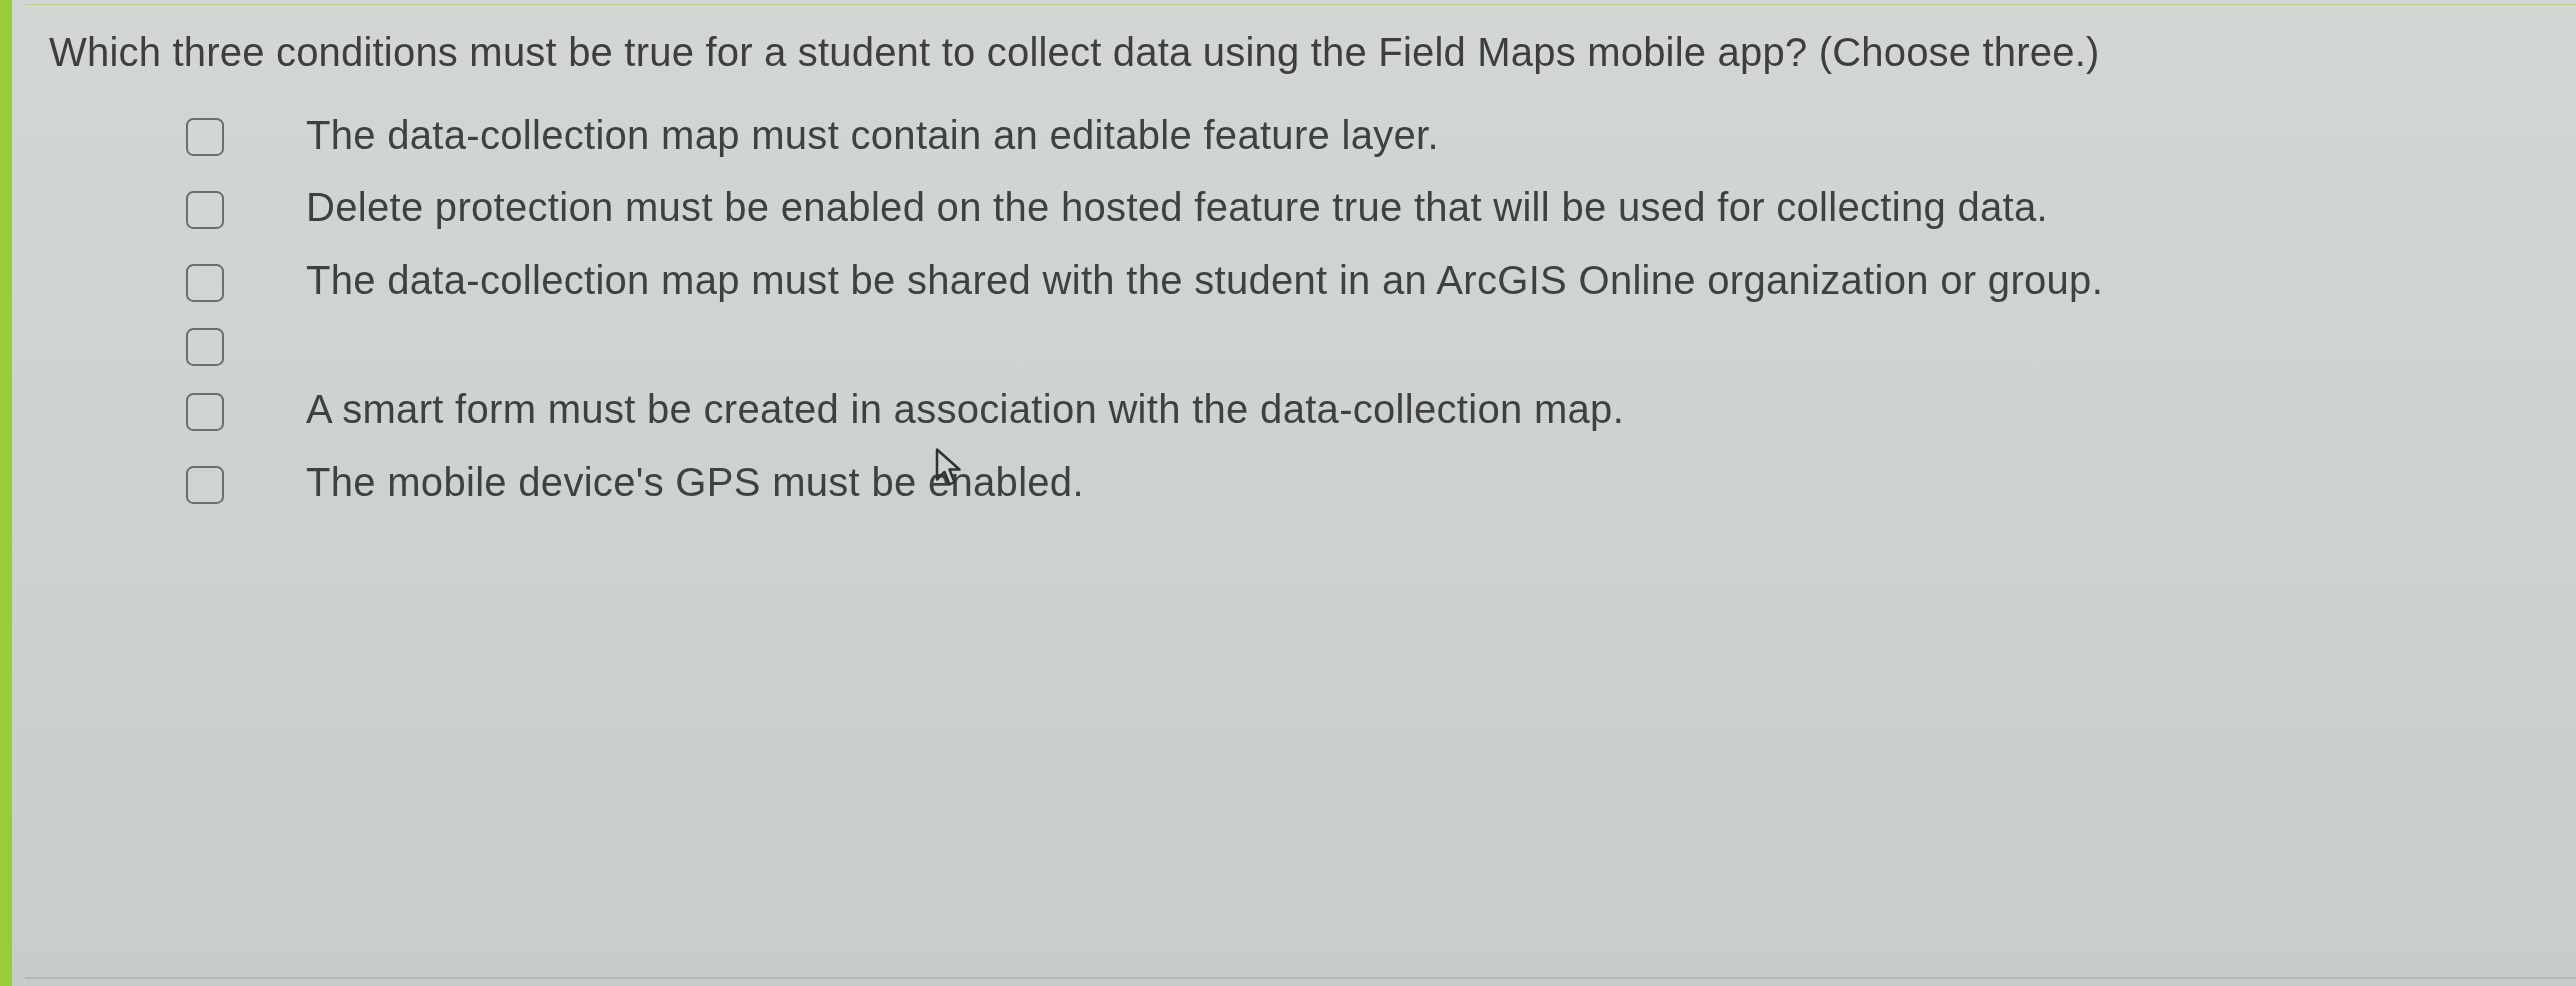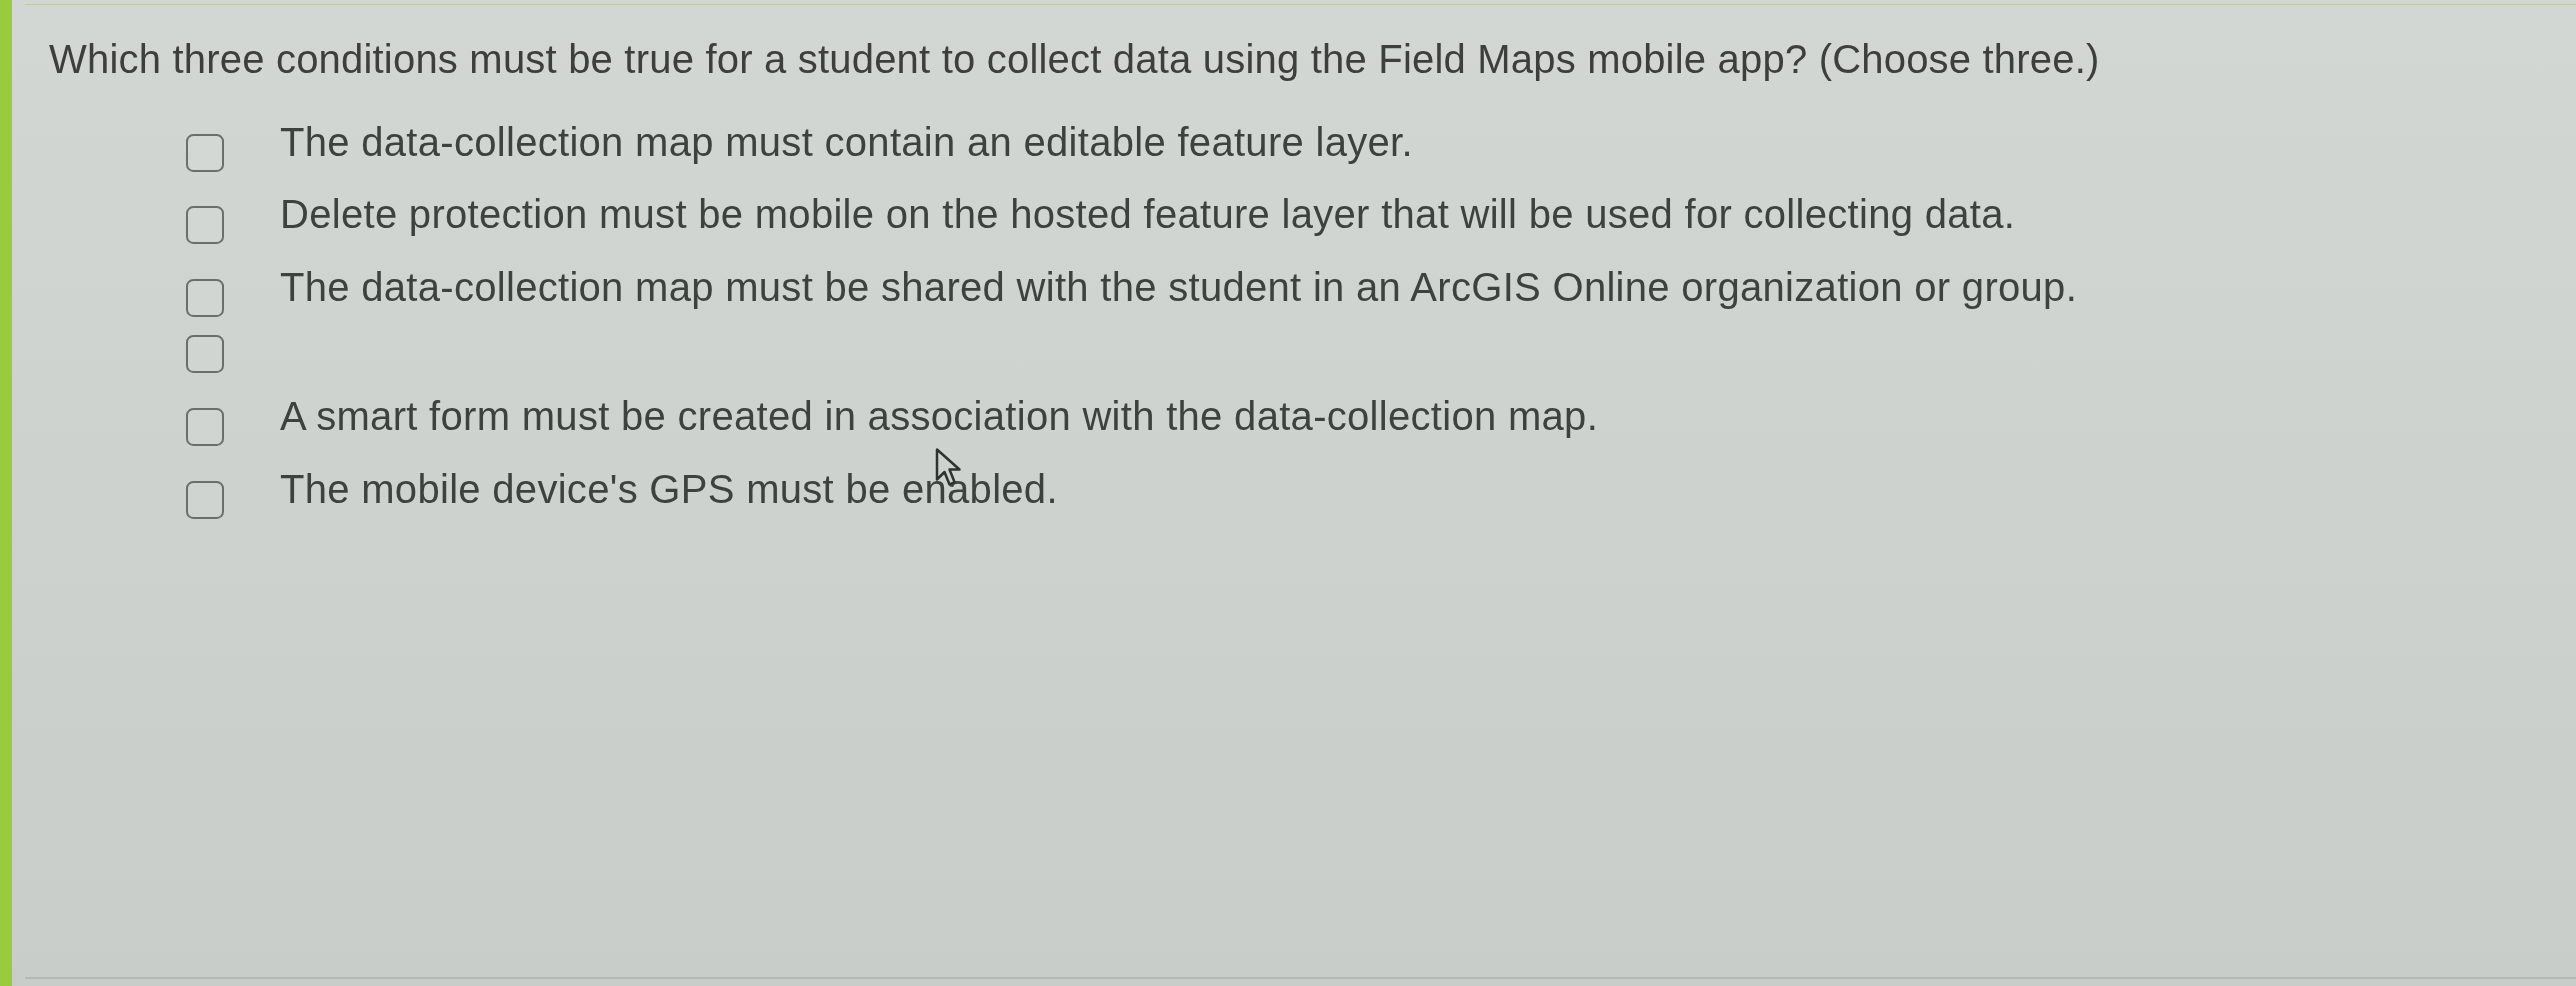--- a/index.html
+++ b/index.html
@@ -9,21 +9,21 @@
     font-family: "Segoe UI", "Avenir Next", "Helvetica Neue", Arial, sans-serif;
     background: #cfd4d0;
     overflow: hidden;
   }
   .page {
     position: relative;
     width: 100%;
     height: 100%;
     background: linear-gradient(180deg, #d2d7d3 0%, #c8cdc9 100%);
     border-left: 12.8px solid #9acb3c;
-    padding: 21px 55px 27px 37px;
+    padding: 14px 55px 27px 37px;
   }
   .divider-top {
     position: absolute;
     top: 3.7px; left: 12.8px; right: 0;
     height: 1.8px;
     background: #a8c96a;
     opacity: .6;
   }
   .question {
     font-size: 40px;
@@ -36,22 +36,22 @@
   }
   .options {
     display: flex;
     flex-direction: column;
     gap: 12.8px;
     padding-left: 137px;
     padding-right: 73px;
   }
   .option {
     display: flex;
-    align-items: flex-end;
-    gap: 56px;
+    align-items: center;
+    gap: 82px;
   }
   .checkbox {
     flex: 0 0 38px;
     width: 38px;
     height: 38px;
     border: 2.7px solid #6a6f6c;
     border-radius: 7.3px;
     background: rgba(255,255,255,.05);
     margin-top: 5.5px;
   }
@@ -86,21 +86,21 @@
 
   <div class="options">
 
     <div class="option">
       <div class="checkbox"></div>
       <div class="opt-text">The data-collection map must contain an editable feature layer.</div>
     </div>
 
     <div class="option">
       <div class="checkbox"></div>
-      <div class="opt-text">Delete protection must be mobile on the hosted feature layer that will be used for collecting data.</div>
+      <div class="opt-text">Delete protection must be enabled on the hosted feature true that will be used for collecting data.</div>
     </div>
 
     <div class="option">
       <div class="checkbox"></div>
       <div class="opt-text">The data-collection map must be shared with the student in an ArcGIS Online organization or group.</div>
     </div>
 
     <div class="option">
       <div class="checkbox"></div>
     </div>

